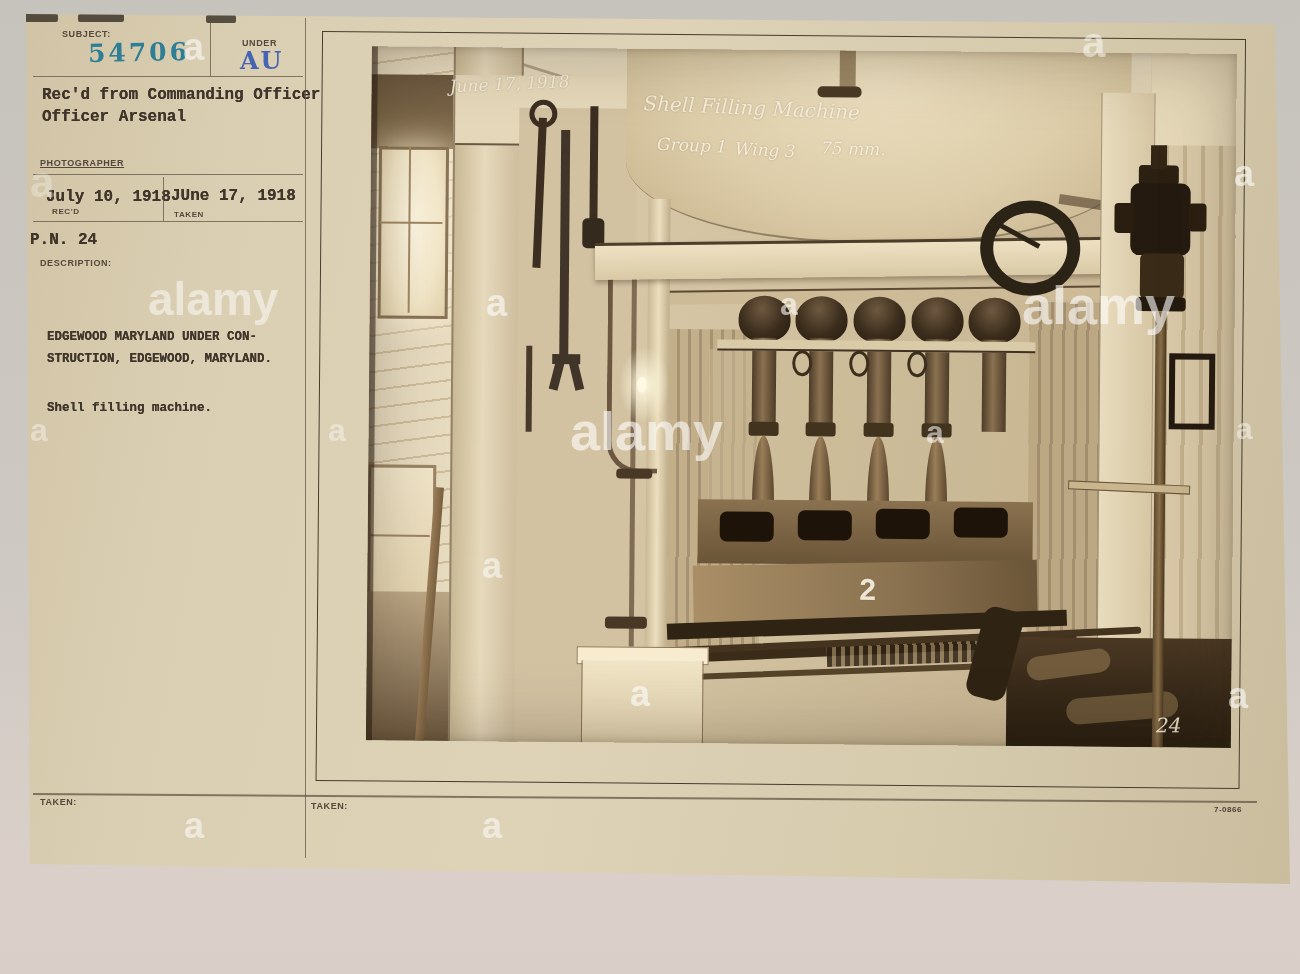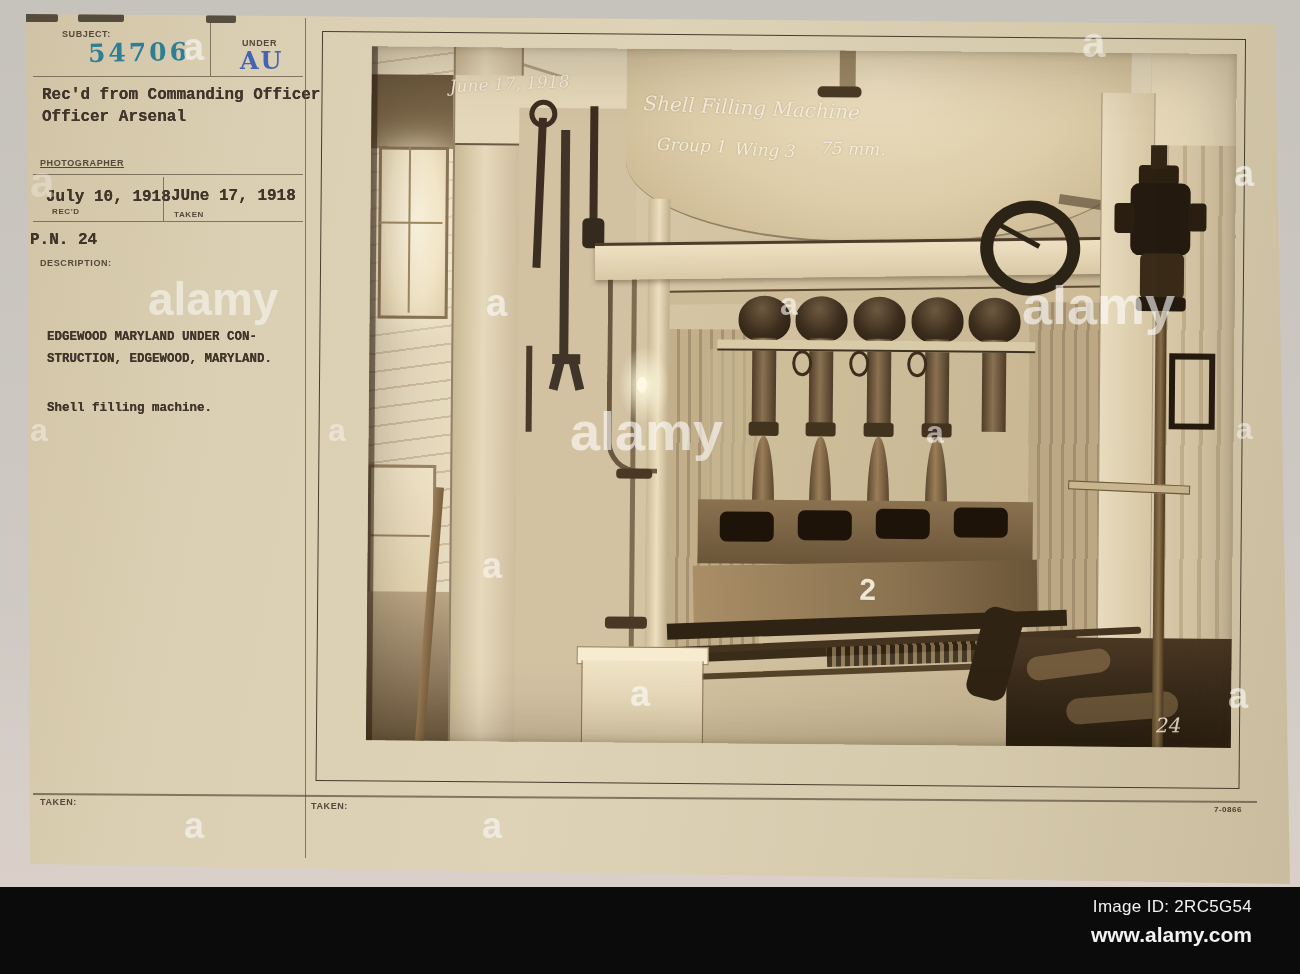--- a/index.html
+++ b/index.html
@@ -244,24 +244,14 @@
       <span class="wm" style="left: 1228px; top: 678px; font-size: 36px; opacity: 0.6;">a</span>
       <span class="wm" style="left: 486px; top: 284px; font-size: 38px; opacity: 0.6;">a</span>
       <span class="wm" style="left: 780px; top: 288px; font-size: 32px; opacity: 0.6;">a</span>
       <span class="wm" style="left: 570px; top: 404px; font-size: 54px; opacity: 0.6;">alamy</span>
       <span class="wm" style="left: 1022px; top: 278px; font-size: 54px; opacity: 0.6;">alamy</span>
       <span class="wm" style="left: 926px; top: 416px; font-size: 32px; opacity: 0.55;">a</span>
       <span class="wm" style="left: 482px; top: 548px; font-size: 36px; opacity: 0.55;">a</span>
       <span class="wm" style="left: 630px; top: 676px; font-size: 36px; opacity: 0.6;">a</span>
     </div>
 
-  <div class="footer">
-
-    <div class="abs" style="right:48px;top:10px;text-align:right;color:#f2f2f2;">
-      <div style="font:400 17px 'Liberation Sans',sans-serif;letter-spacing:.3px;">
-        <span>Image ID:</span>
-        <span>2RC5G54</span>
-      </div>
-      <div style="font:700 21px 'Liberation Sans',sans-serif;margin-top:6px;">www.alamy.com</div>
-    </div>
-  </div>
 
 </div>
 
 </body></html>

